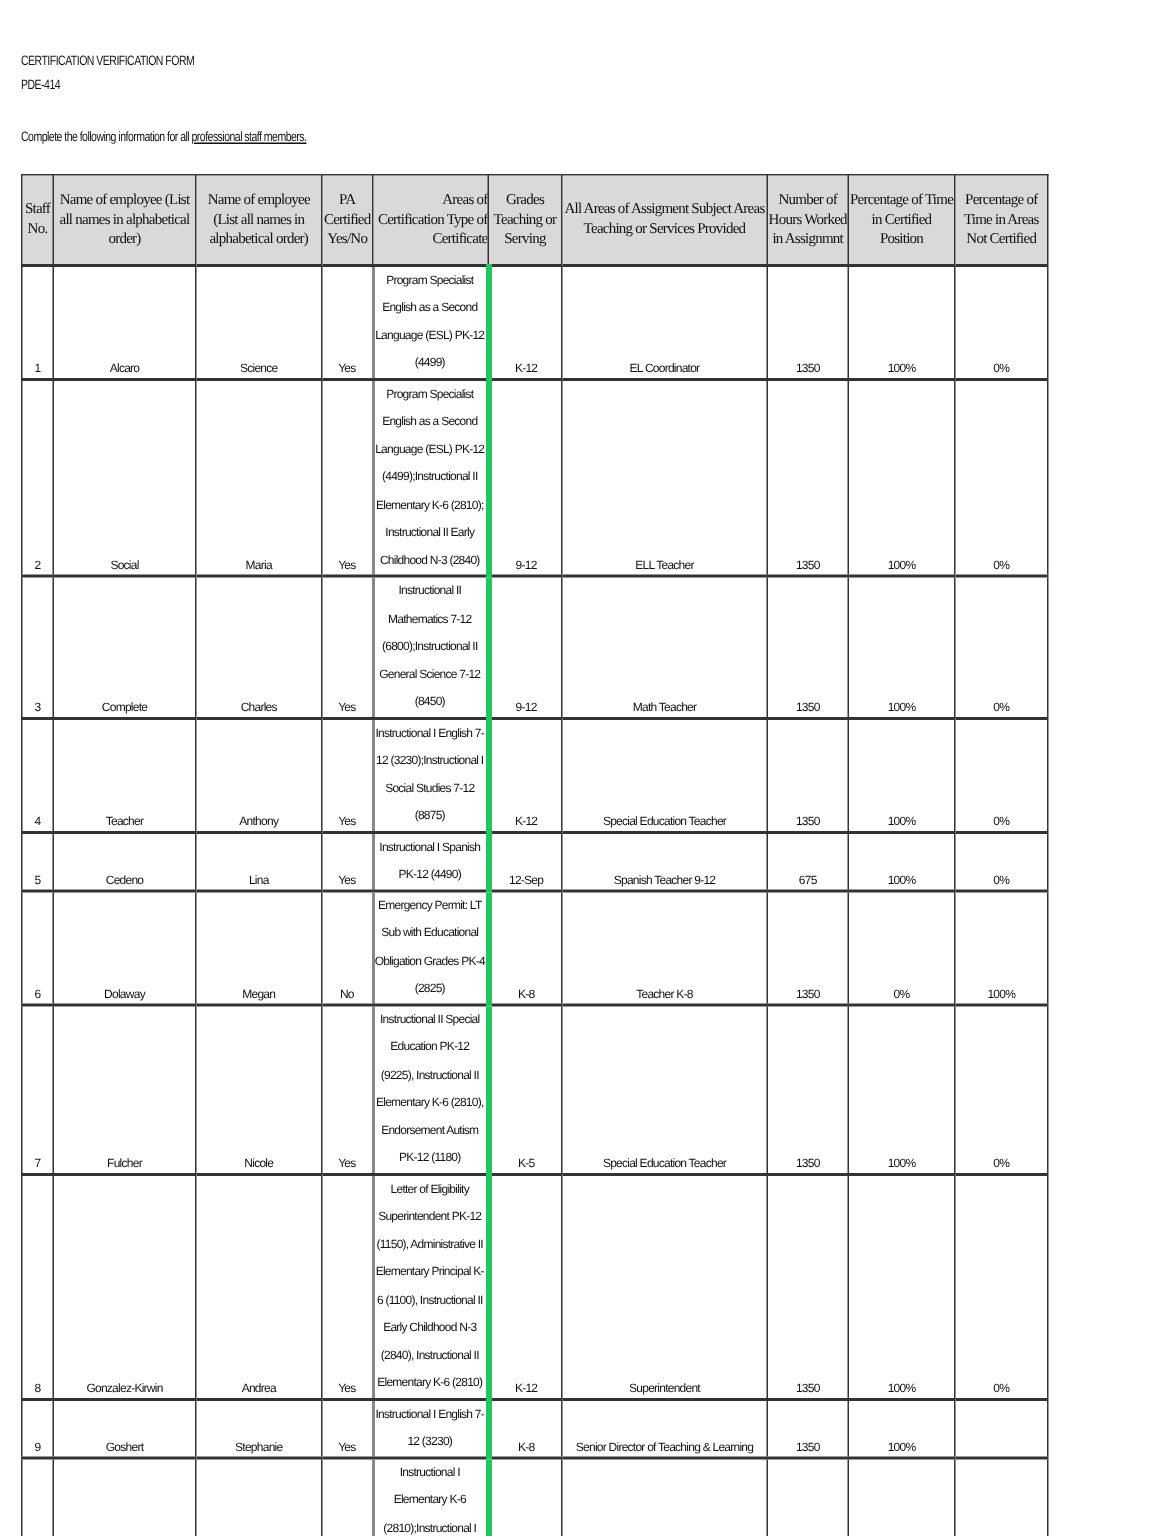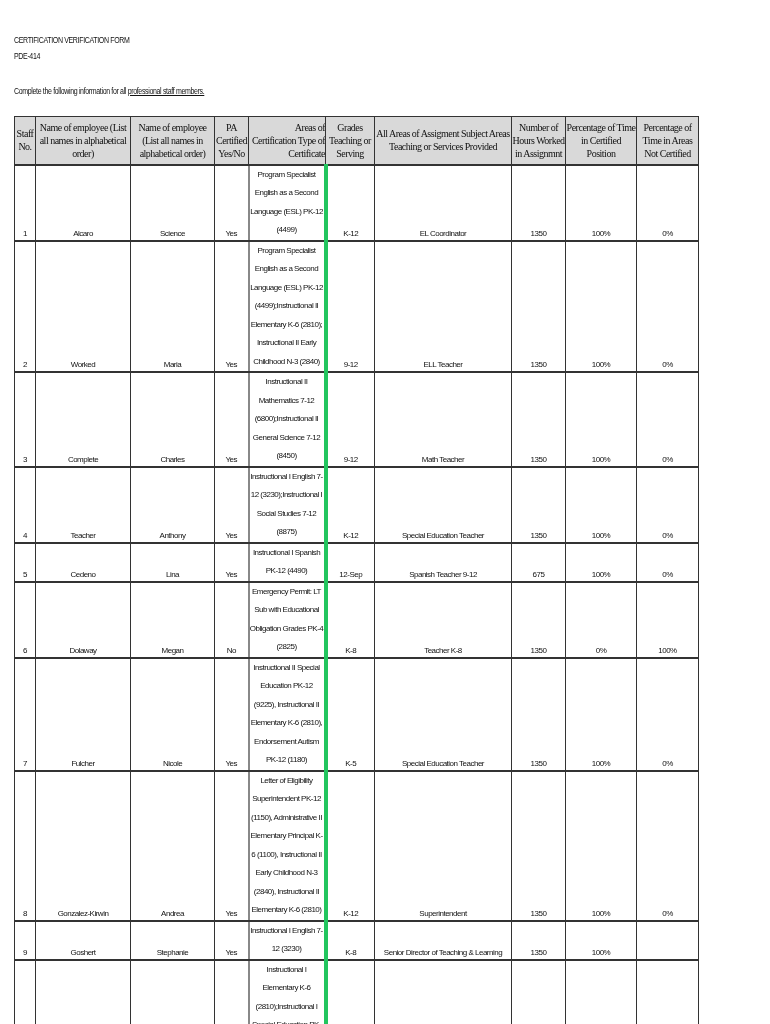--- a/index.html
+++ b/index.html
@@ -36,21 +36,21 @@
       <col style="width:84px">
       <col style="width:34px">
     <col style="width:77px">
       <col style="width:49px">
       <col style="width:137px">
       <col style="width:54px">
     <col style="width:71px">
       <col style="width:62px">
   </colgroup>
   <thead>
-    <tr class="hdr" style="height:48px">
+    <tr class="hdr" style="height:60px">
       <th>Staff No.</th>
       <th>Name of employee (List all names in alphabetical order)</th>
       <th>Name of employee (List all names in alphabetical order)</th>
       <th>PA Certified Yes/No</th>
       <th class="left">Areas of Certification Type of Certificate</th>
       <th>Grades Teaching or Serving</th>
       <th>All Areas of Assigment Subject Areas Teaching or Services Provided</th>
       <th>Number of Hours Worked in Assignmnt</th>
       <th>Percentage of Time in Certified Position</th>
       <th>Percentage of Time in Areas Not Certified</th>
@@ -64,21 +64,21 @@
       <td>Yes</td>
       <td class="cert">Program Specialist English as a Second Language (ESL) PK-12 (4499)</td>
       <td>K-12</td>
       <td>EL Coordinator</td>
       <td>1350</td>
       <td>100%</td>
       <td>0%</td>
     </tr>
     <tr class="row" style="height:122px">
       <td>2</td>
-      <td>Worked</td>
+      <td>Social</td>
       <td>Maria</td>
       <td>Yes</td>
       <td class="cert">Program Specialist English as a Second Language (ESL) PK-12 (4499);Instructional II Elementary K-6 (2810); Instructional II Early Childhood N-3 (2840)</td>
       <td>9-12</td>
       <td>ELL Teacher</td>
       <td>1350</td>
       <td>100%</td>
       <td>0%</td>
     </tr>
     <tr class="row" style="height:88px">

